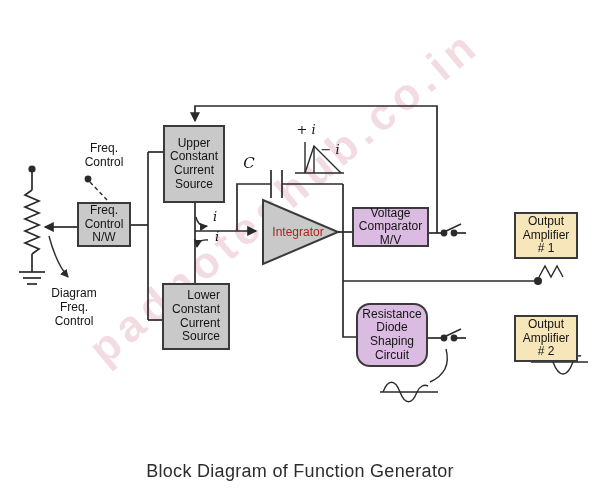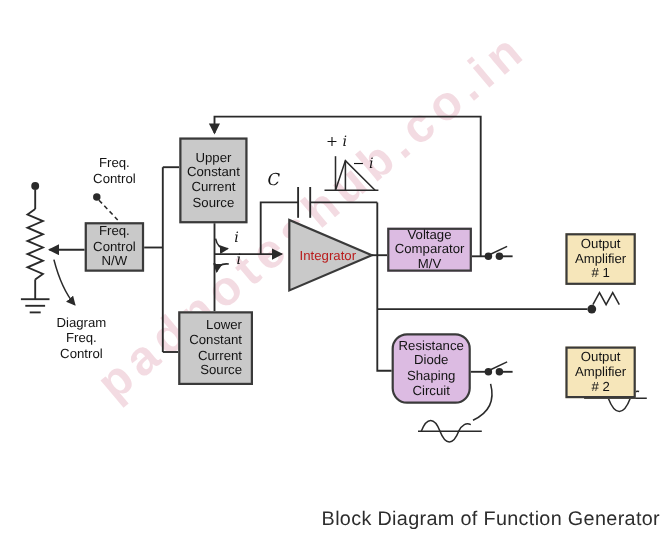--- a/index.html
+++ b/index.html
@@ -34,21 +34,21 @@
   .lbl{
     position:absolute;z-index:3;font-size:12px;line-height:1.15;color:#141414;
     text-align:center;white-space:pre-line;
   }
   .ital{font-style:italic;font-family:"DejaVu Serif", serif;font-size:13px;}
   #integrator-label{
     position:absolute;z-index:3;font-size:12px;color:#b91c1c;text-align:center;
   }
   #caption{
     position:absolute;left:0;top:461px;width:600px;z-index:3;
-    text-align:right;font-size:18px;font-weight:500;color:#2d2d2d;letter-spacing:.3px;
+    text-align:center;font-size:18px;font-weight:500;color:#2d2d2d;letter-spacing:.3px;
   }
 </style>
 </head>
 <body>
 
 <div id="stage">
 
   <div id="watermark">padnoteshub.co.in</div>
 
   <svg id="wires" width="600" height="503" viewBox="0 0 600 503">

